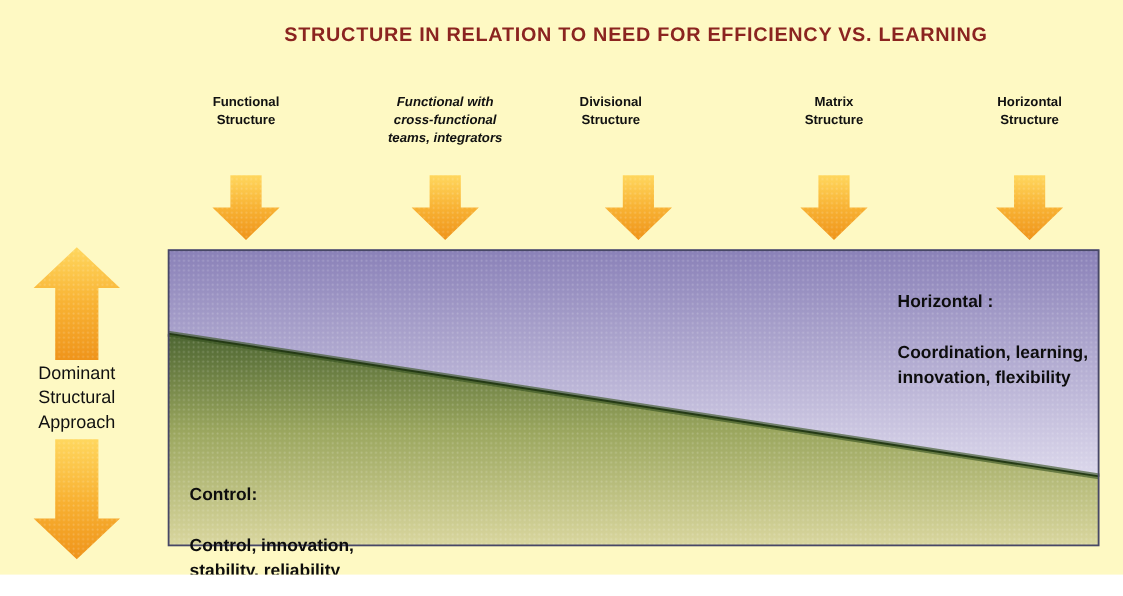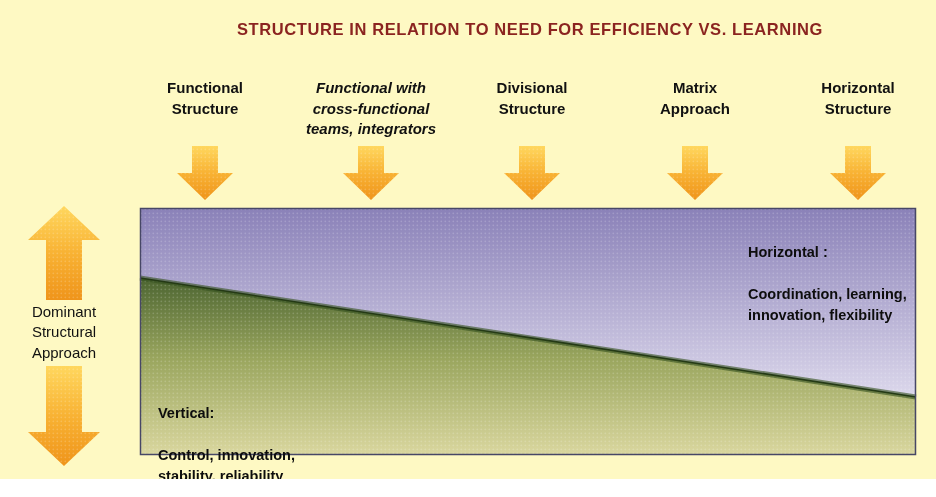--- a/index.html
+++ b/index.html
@@ -7,24 +7,24 @@
     position:relative; width:936px; height:479px; background:#fef9c3;
     font-family:"Liberation Sans", sans-serif; overflow:hidden;
   }
   .layer { position:absolute; left:0; top:0; }
   .title {
     position:absolute; left:130px; top:20px; width:800px; text-align:center;
     font-size:16.5px; font-weight:bold; letter-spacing:0.6px; color:#8b2420;
   }
   .col-label {
     position:absolute; top:78px; width:170px; text-align:center;
-    font-weight:bold; font-size:15px; line-height:1.38; color:#111111;
+    font-weight:bold; font-size:11px; line-height:1.38; color:#111111;
     white-space:pre-line;
   }
-  .col-1 { left:120px; } .col-2 { left:286px;font-style:italic; } .col-3 { left:447px; }
+  .col-1 { left:120px; } .col-2 { left:286px;font-style:italic; } .col-3 { left:424px; }
   .col-4 { left:610px; } .col-5 { left:773px; }
   .left-label {
     position:absolute; left:4px; top:302px; width:120px; text-align:center;
     font-weight:normal; font-size:15px; line-height:1.35; color:#111111;
     white-space:pre-line;
   }
   .region-label {
     position:absolute; font-weight:bold; font-size:14.5px; line-height:1.45;
     color:#0d0d0d; white-space:pre-line;
   }
@@ -92,29 +92,29 @@
 Approach</div>
 
   <div class="col-label col-1">Functional
 Structure</div>
   <div class="col-label col-2">Functional with
 cross-functional
 teams, integrators</div>
   <div class="col-label col-3">Divisional
 Structure</div>
   <div class="col-label col-4">Matrix
-Approach</div>
+Structure</div>
   <div class="col-label col-5">Horizontal
 Structure</div>
 
   <div class="region-label horizontal-label">
     <span>Horizontal :</span>
     <span>Coordination, learning,
 innovation, flexibility</span>
   </div>
 
   <div class="region-label vertical-label">
-    <span>Vertical:</span>
+    <span>Control:</span>
     <span>Control, innovation,
 stability, reliability</span>
   </div>
 
 </div>
 
 </body></html>

